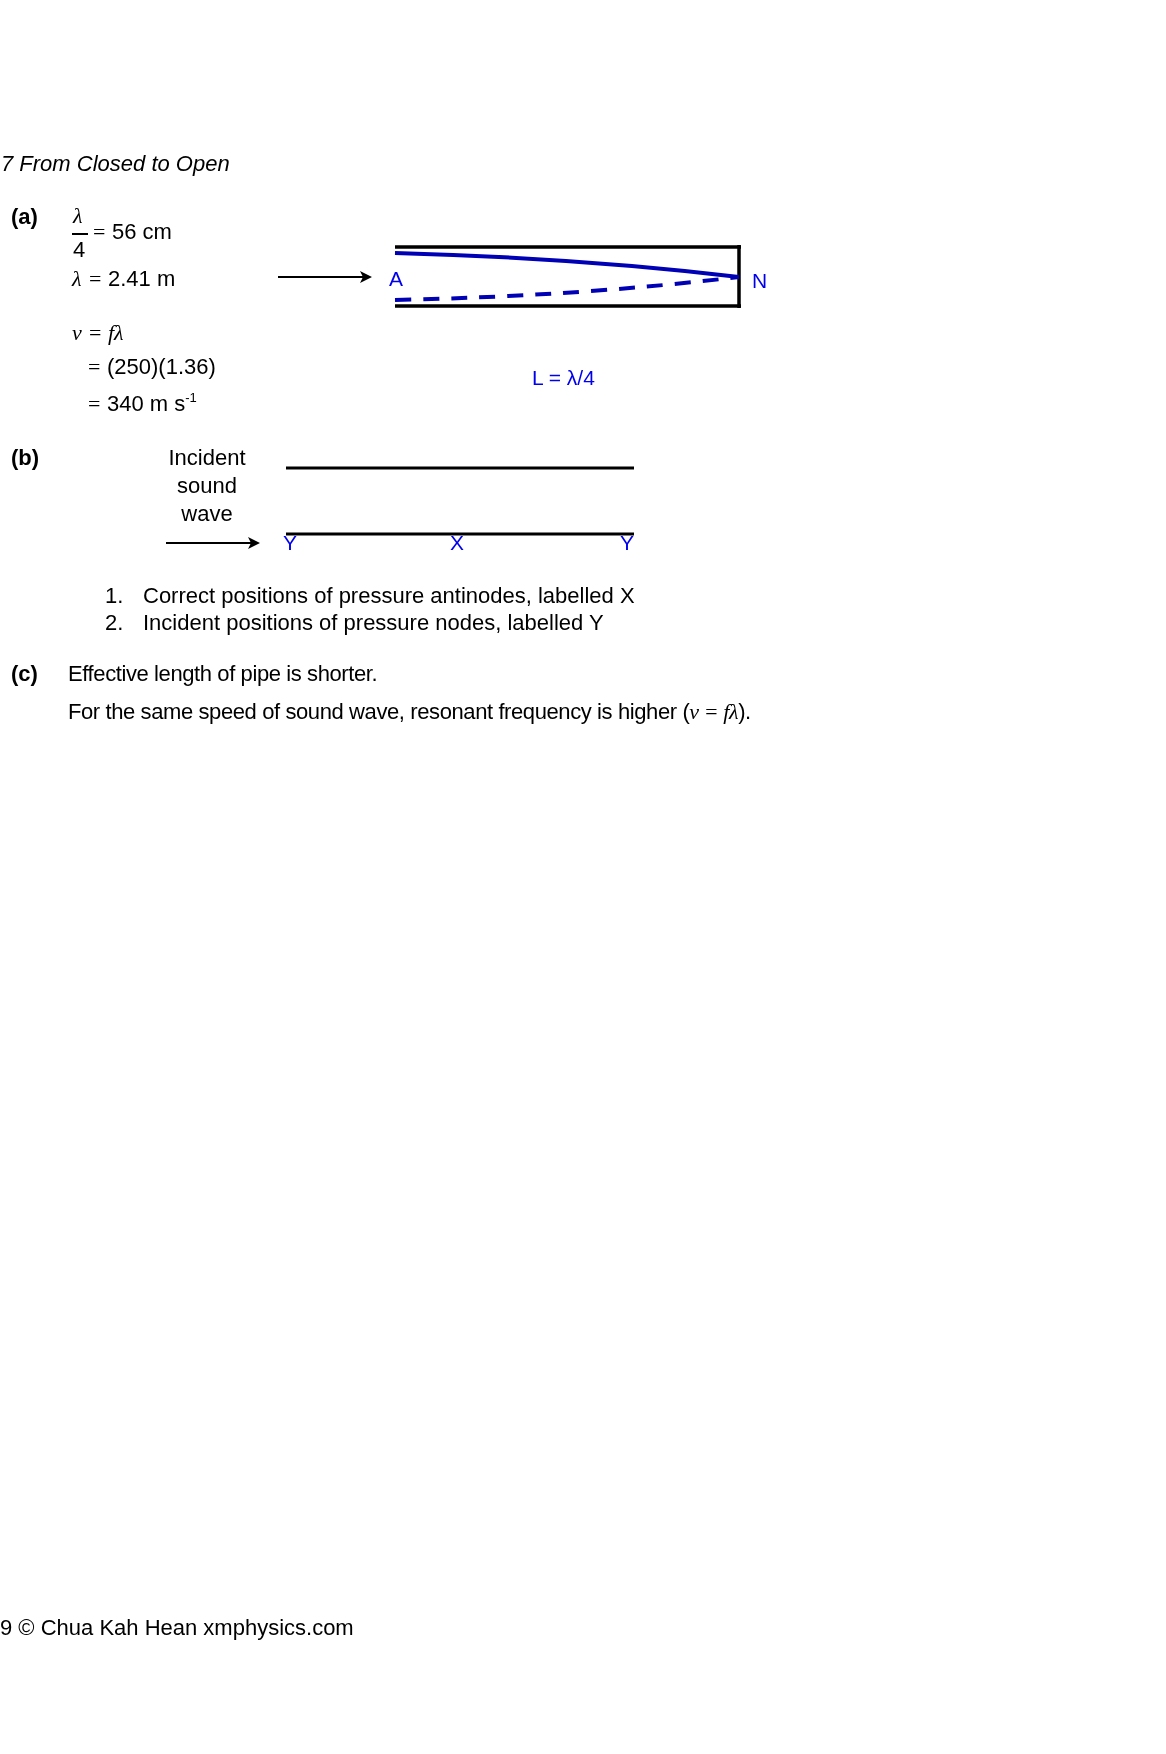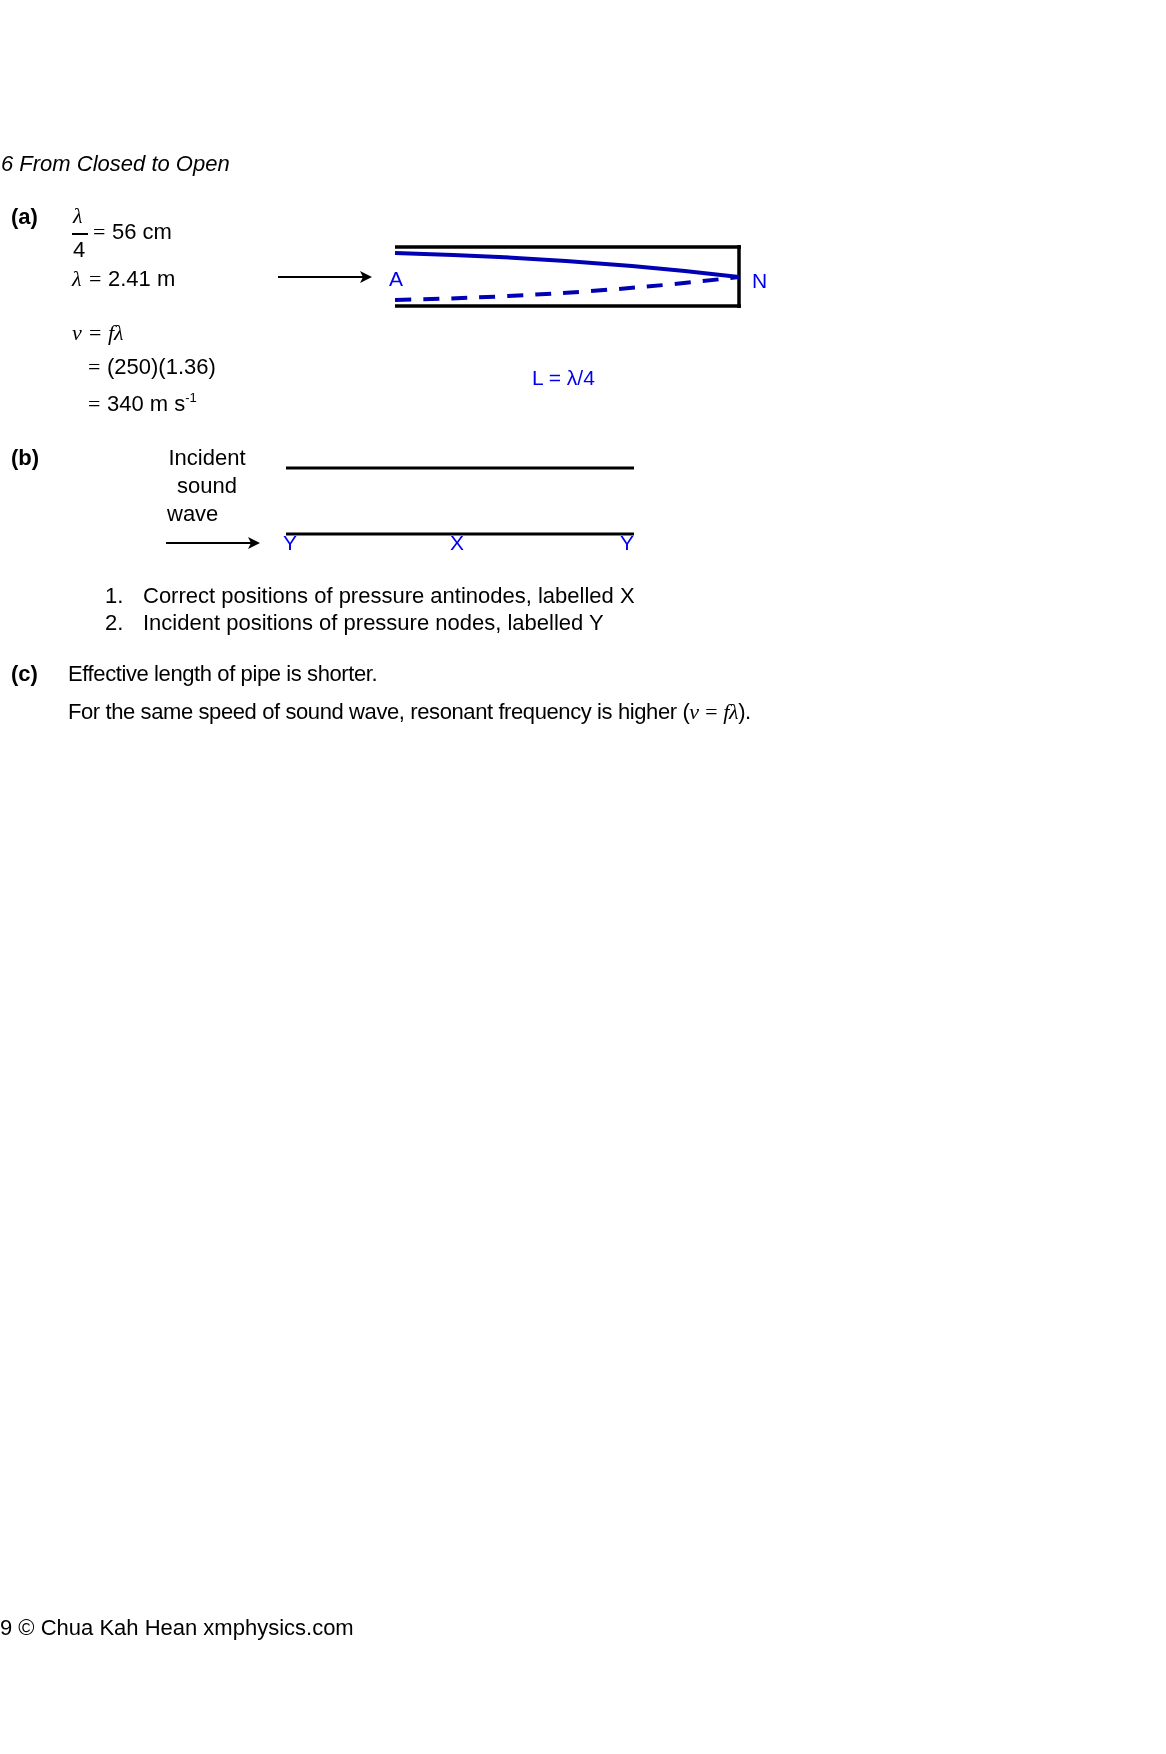--- a/index.html
+++ b/index.html
@@ -10,21 +10,21 @@
   .bold{font-weight:bold;}
   .it{font-family:"Liberation Serif",serif;font-style:italic;}
   .blue{color:#0000ee;}
   .eq{font-family:"Liberation Serif",serif;}
   sup{font-size:13px;vertical-align:9px;line-height:0;}
   svg{position:absolute;left:0;top:0;}
 </style>
 </head>
 <body>
 
-<div class="abs title" style="left:1px;top:153px;">6 From Closed to Open</div>
+<div class="abs title" style="left:1px;top:153px;">7 From Closed to Open</div>
 
 <div class="abs t22 bold" style="left:11px;top:206px;">(a)</div>
 
 <div class="abs t22 eq it" style="left:73px;top:205px;">λ</div>
 <div class="abs" style="left:72px;top:233px;width:16px;height:1.5px;background:#000;"></div>
 <div class="abs t22" style="left:73px;top:239px;">4</div>
 <div class="abs t22 eq" style="left:93px;top:221px;">=</div>
 <div class="abs t22" style="left:112px;top:221px;">56 cm</div>
 
 <div class="abs t22 eq it" style="left:72px;top:268px;">λ</div>
@@ -57,21 +57,21 @@
 </svg>
 
 <div class="abs blue" style="left:389px;top:268px;font-size:21px;">A</div>
 <div class="abs blue" style="left:752px;top:270px;font-size:21px;">N</div>
 <div class="abs blue" style="left:532px;top:323px;font-size:21px;margin-top:44px;">L = λ/4</div>
 
 <div class="abs t22 bold" style="left:11px;top:447px;">(b)</div>
 
 <div class="abs t22" style="left:167px;top:447px;width:80px;text-align:center;">Incident</div>
 <div class="abs t22" style="left:167px;top:475px;width:80px;text-align:center;">sound</div>
-<div class="abs t22" style="left:167px;top:503px;width:80px;">wave</div>
+<div class="abs t22" style="left:167px;top:503px;width:80px;text-align:center;">wave</div>
 
 <svg width="1166" height="760" style="top:0;">
   <g>
     <line x1="166" y1="543" x2="254" y2="543" stroke="#000" stroke-width="2"></line>
     <polygon points="260,543 248,537 251,543 248,549" fill="#000"></polygon>
   </g>
   <line x1="286" y1="468" x2="634" y2="468" stroke="#000" stroke-width="3"></line>
   <line x1="286" y1="534" x2="634" y2="534" stroke="#000" stroke-width="3"></line>
 </svg>
 

